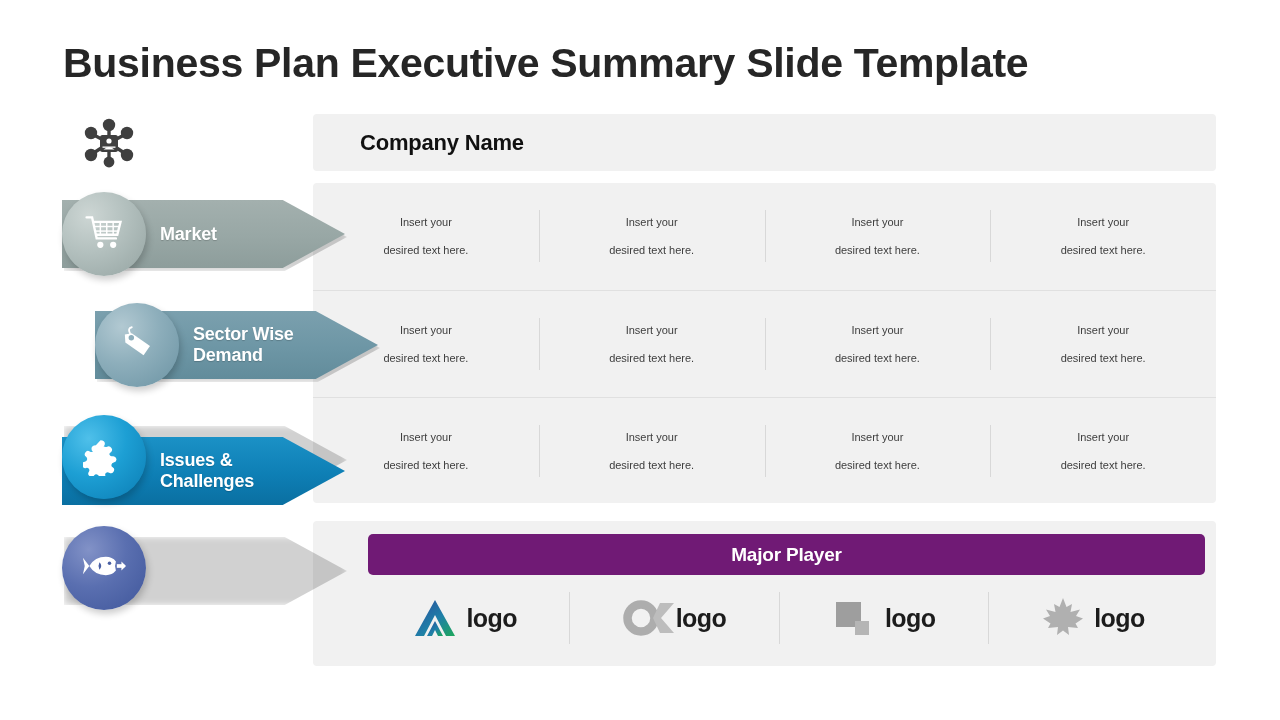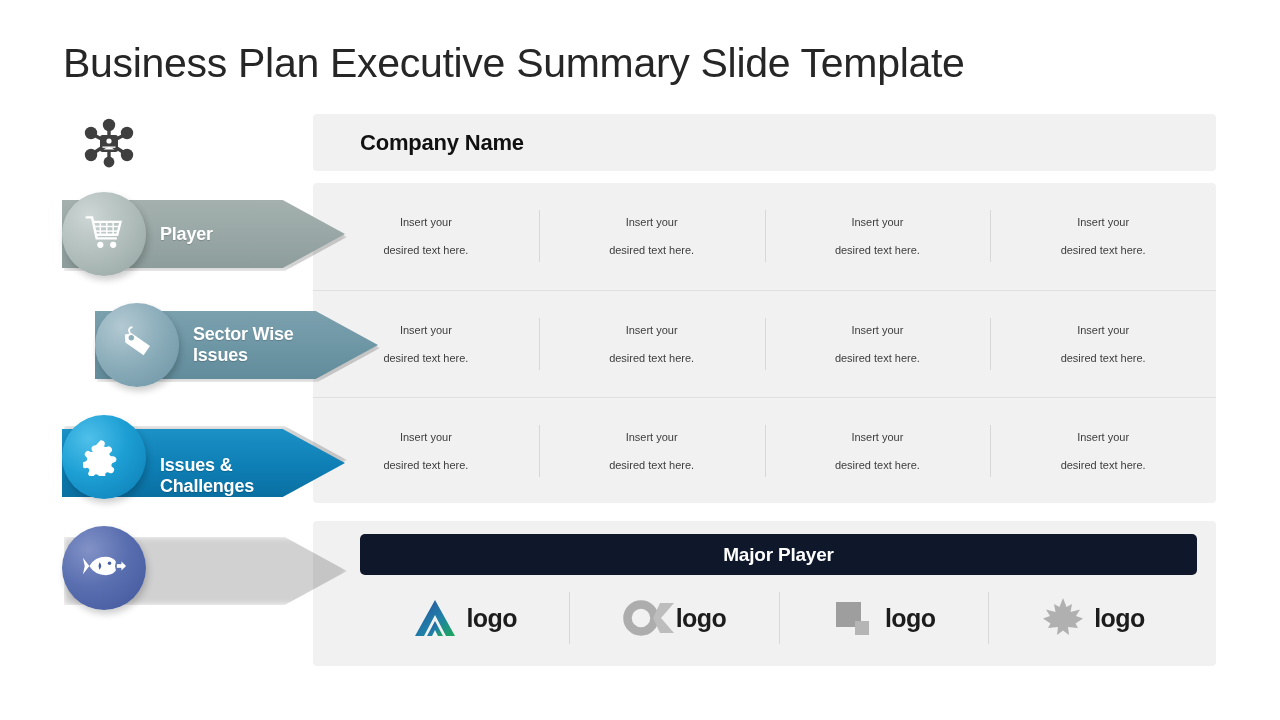--- a/index.html
+++ b/index.html
@@ -14,21 +14,21 @@
     overflow: hidden;
     position: relative;
   }
 
   
   #slide-title {
     position: absolute;
     left: 63px;
     top: 40px;
     font-size: 41px;
-    font-weight: 400;
+    font-weight: 700;
     color: #262626;
     letter-spacing: -0.3px;
     white-space: nowrap;
   }
 
   
   #logo-block {
     position: absolute;
     left: 78px;
     top: 112px;
@@ -177,25 +177,25 @@
     left: 0;
     clip-path: polygon(0 0, 78% 0, 100% 50%, 78% 100%, 0 100%);
     filter: blur(3px);
     background: rgba(0,0,0,0.18);
     transform: translate(2px, 3px);
   }
 
   
   #major-bar {
     position: absolute;
-    left: 47px;
+    left: 55px;
     top: 13px;
     width: 837px;
     height: 41px;
-    background: #0f172a;
+    background: #701a75;
     border-radius: 5px;
     display: flex;
     align-items: center;
     justify-content: center;
     color: #ffffff;
     font-size: 19px;
     font-weight: bold;
     letter-spacing: -0.2px;
   }
   #logo-row {
@@ -379,21 +379,21 @@
       </span>
       <span class="logo-word">logo</span>
     </div>
   </div>
 </div>
 
 <div class="arrow-group g0">
   <div class="arrow-row-inner">
     <div class="arrow-shadow"></div>
     <div class="arrow" style="top:10px;background:linear-gradient(180deg,#a3b0ae 0%,#98a7a5 55%,#8d9d9b 100%);">
-      <span class="arrow-label">Player</span>
+      <span class="arrow-label">Market</span>
     </div>
     <div class="arrow-circle" style="top:2px;background:radial-gradient(circle at 32% 28%, #cdd6d4 0%, #b3c0be 45%, #94a3a1 100%);">
       <span>
         <svg viewBox="0 0 48 48" width="44" height="44">
           <g fill="none" stroke="#ffffff" stroke-width="2.6" stroke-linecap="round">
             <path d="M5 8 H11 L16 31 H37"></path>
             <path d="M13 13 H42 L38.5 27 H16"></path>
           </g>
           <g stroke="#ffffff" stroke-width="1.6">
             <line x1="20" y1="13" x2="20" y2="27"></line>
@@ -407,38 +407,38 @@
         </svg>
       </span>
     </div>
   </div>
 </div>
 
 <div class="arrow-group g1">
   <div class="arrow-row-inner">
     <div class="arrow-shadow"></div>
     <div class="arrow" style="top:10px;background:linear-gradient(180deg,#7ba0ae 0%,#6d96a5 55%,#628c9b 100%);">
-      <span class="arrow-label"><span>Sector Wise</span><br><span>Issues</span></span>
+      <span class="arrow-label"><span>Sector Wise</span><br><span>Demand</span></span>
     </div>
     <div class="arrow-circle" style="top:2px;background:radial-gradient(circle at 32% 28%, #b2c9d2 0%, #8daebb 45%, #6b93a3 100%);">
       <span>
         <svg viewBox="0 0 48 48" width="42" height="42">
           <path d="M20 12 L38 30 L29 39 L11 21 L12 12 Z" fill="#ffffff" transform="rotate(-10 24 24)"></path>
           <circle cx="17.5" cy="18" r="3.1" fill="#8daebb"></circle>
           <path d="M16 13 q-3 -6 2 -7" fill="none" stroke="#ffffff" stroke-width="2.1" stroke-linecap="round"></path>
         </svg>
       </span>
     </div>
   </div>
 </div>
 
 <div class="arrow-group g2">
   <div class="arrow-row-inner">
     <div class="arrow-shadow"></div>
-    <div class="arrow" style="top:16px;background:linear-gradient(180deg,#1b91c6 0%,#0e7fb5 55%,#0a6fa1 100%);align-items:flex-end;">
+    <div class="arrow" style="top:24px;background:linear-gradient(180deg,#1b91c6 0%,#0e7fb5 55%,#0a6fa1 100%);">
       <span class="arrow-label"><span>Issues &amp;</span><br><span>Challenges</span></span>
     </div>
     <div class="arrow-circle" style="top:2px;background:radial-gradient(circle at 32% 28%, #4fc0ea 0%, #1d9fd4 45%, #0b7cb3 100%);">
       <span>
         <svg viewBox="0 0 48 48" width="42" height="42">
           <path fill="#ffffff" d="M20 7 q5 0 5 4 q0 2 -1.5 3 q2 1.5 4 0.5 q3 -1.5 5 1.5 q2 3 -1 5 q-2 1.2 -1 3 q1 1.8 3.2 1.4 q3.6 -0.6 4.4 3 q0.8 3.6 -3 4.2 q-2.2 0.4 -2.6 2.4 q-0.4 2 1.4 3 q3 1.8 1 5 q-2 3.2 -5 1.2 q-1.8 -1.2 -3.4 0 q-1.6 1.2 -1 3.2 q1 3.6 -2.8 4.4 q-3.8 0.8 -4.4 -3 q-0.4 -2.2 -2.4 -2.6 q-2 -0.4 -3.2 1.2 q-2 2.8 -5 0.8 q-3 -2 -1 -5 q1.2 -1.8 0 -3.4 q-1.2 -1.6 -3.2 -1 q-3.6 1 -4.4 -2.8 q-0.8 -3.8 3 -4.4 q2.2 -0.4 2.6 -2.4 q0.4 -2 -1.2 -3.2 q-2.8 -2 -0.8 -5 q2 -3 5 -1 q1.8 1.2 3.6 0.2 q-1.6 -1.2 -1.6 -3.4 q0 -4 5 -4 Z"></path>
         </svg>
       </span>
     </div>
   </div>

